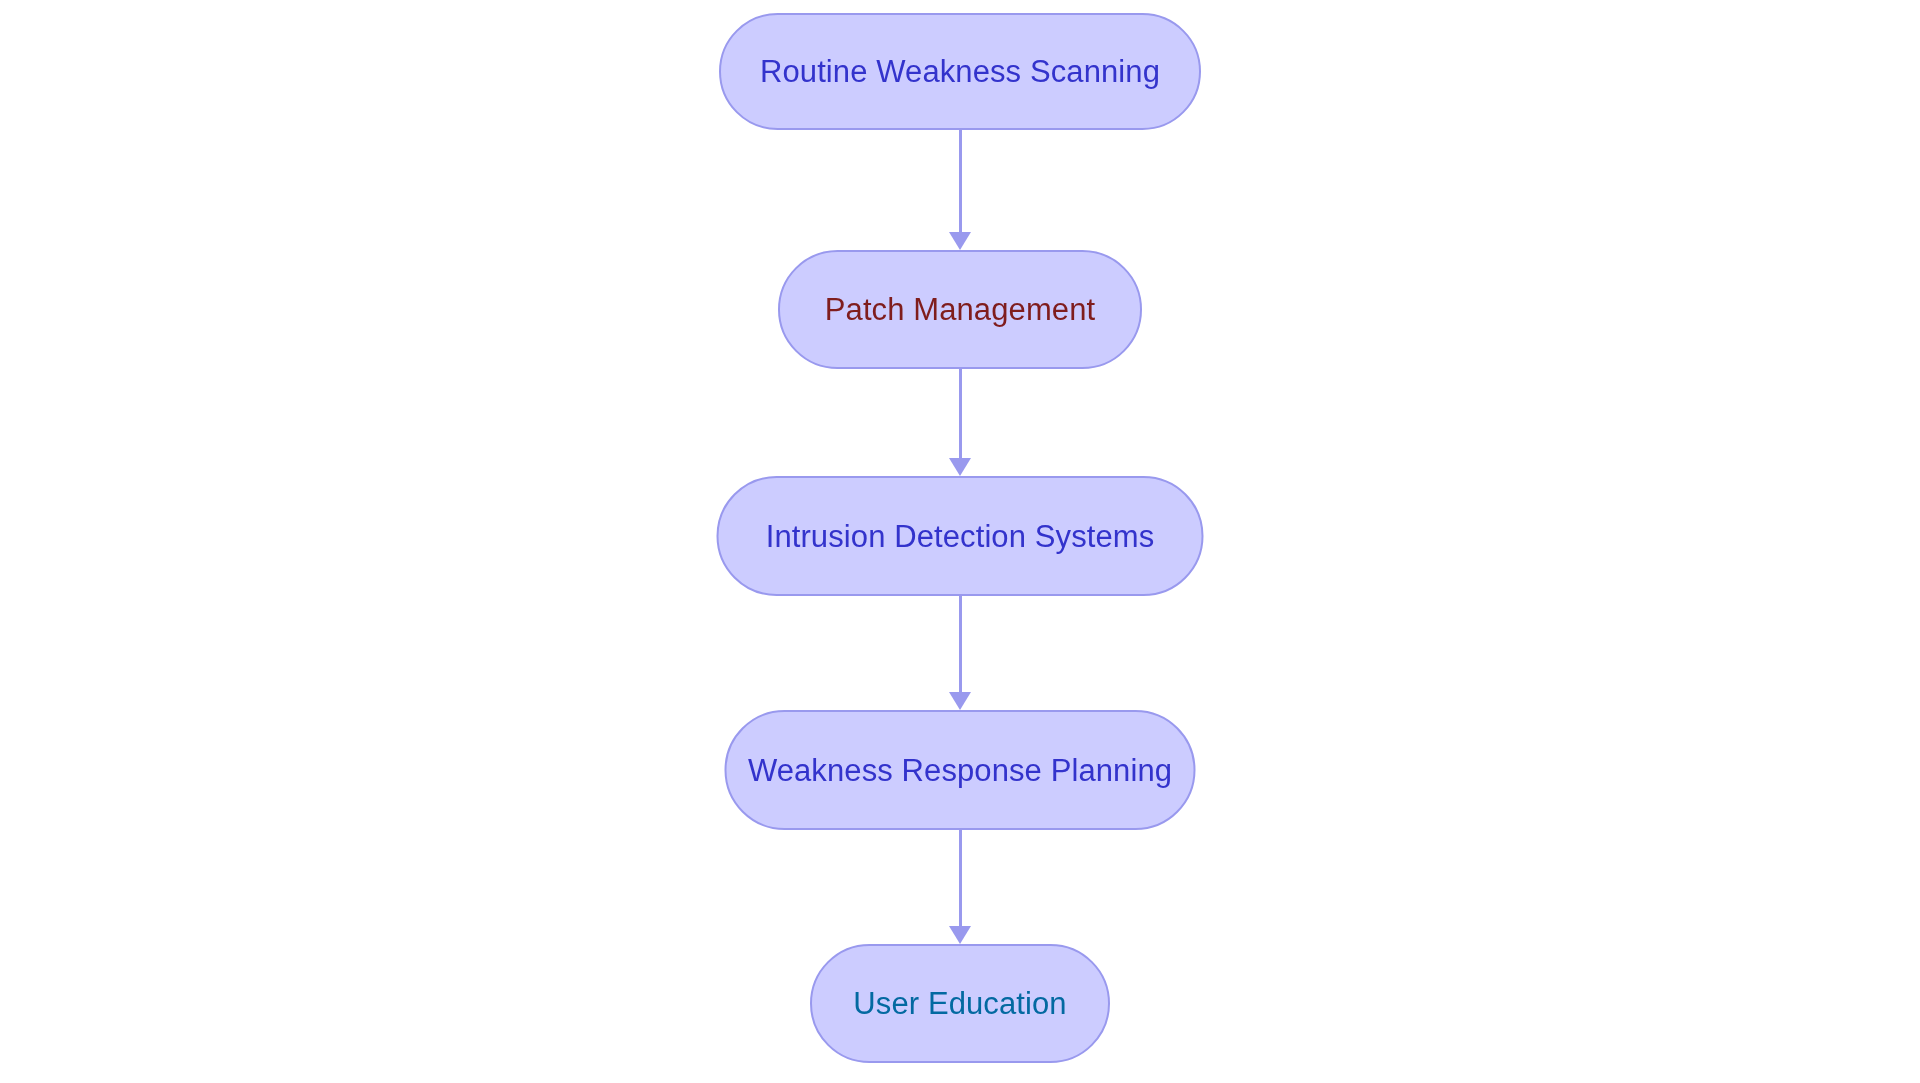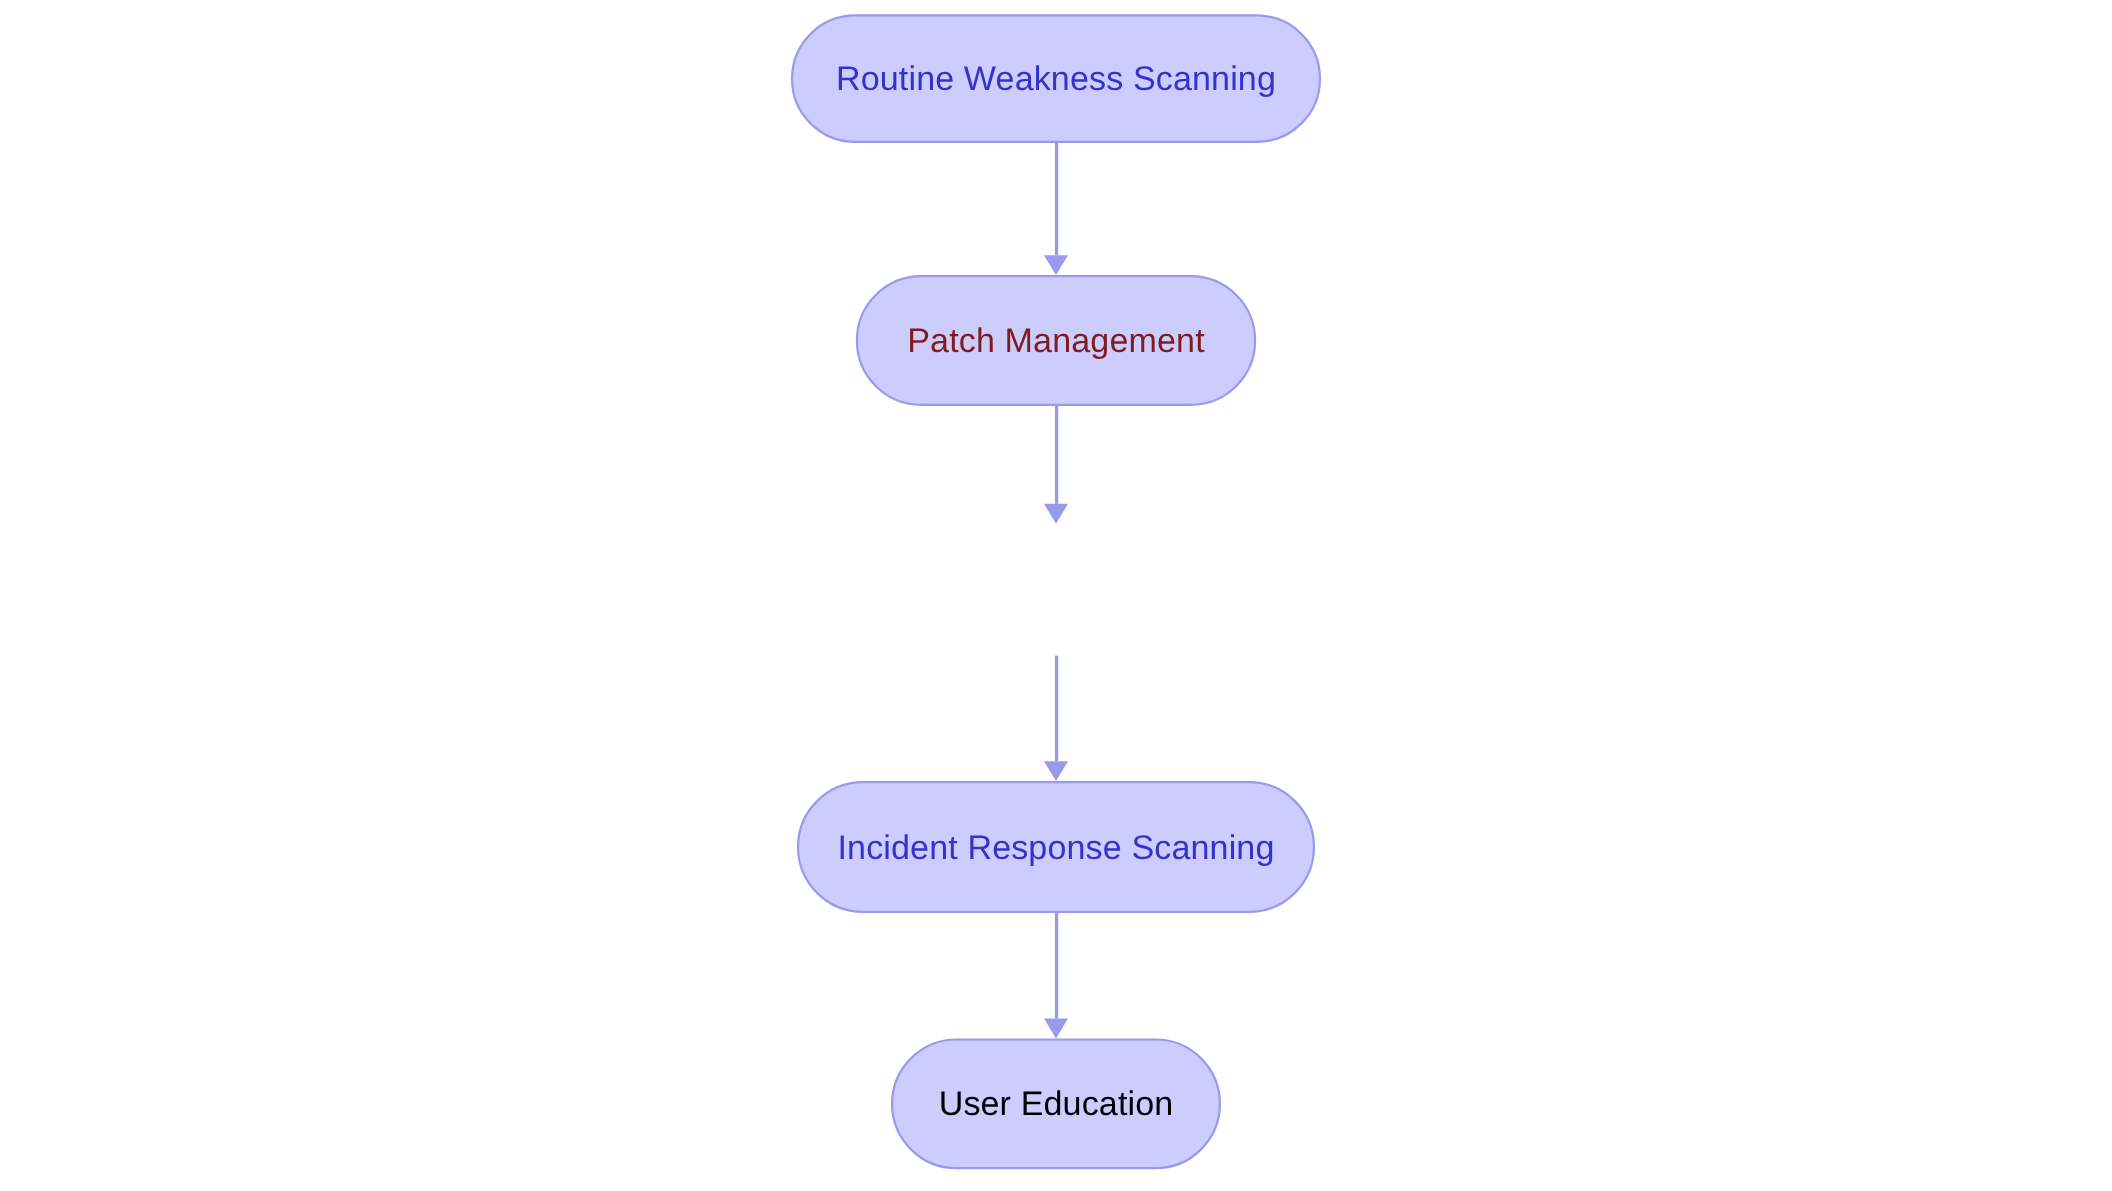--- a/index.html
+++ b/index.html
@@ -96,22 +96,25 @@
   </div>
 
   <div class="node" style="left: 960px; top: 13px; width: 482px; height: 117px; background: rgb(204, 204, 255); border-color: rgb(153, 153, 238);">
     <span class="node-label" style="color: rgb(51, 51, 204);">Routine Weakness Scanning</span>
   </div>
 
   <div class="node" style="left: 960px; top: 250px; width: 364px; height: 119px; background: rgb(204, 204, 255); border-color: rgb(153, 153, 238);">
     <span class="node-label" style="color: #7f1d1d;">Patch Management</span>
   </div>
 
+  <div class="node" style="left: 960px; top: 476px; width: 487px; height: 120px; background: rgb(204, 204, 255); border-color: rgb(153, 153, 238);">
+    <span class="node-label" style="color: rgb(51, 51, 204);">Intrusion Detection Systems</span>
+  </div>
 
   <div class="node" style="left: 960px; top: 710px; width: 471px; height: 120px; background: rgb(204, 204, 255); border-color: rgb(153, 153, 238);">
-    <span class="node-label" style="color: rgb(51, 51, 204);">Incident Response Scanning</span>
+    <span class="node-label" style="color: rgb(51, 51, 204);">Weakness Response Planning</span>
   </div>
 
   <div class="node" style="left: 960px; top: 944px; width: 300px; height: 119px; background: rgb(204, 204, 255); border-color: rgb(153, 153, 238);">
-    <span class="node-label" style="color: #000000;">User Education</span>
+    <span class="node-label" style="color: #0369a1;">User Education</span>
   </div>
 
 </div>
 
 </body></html>

